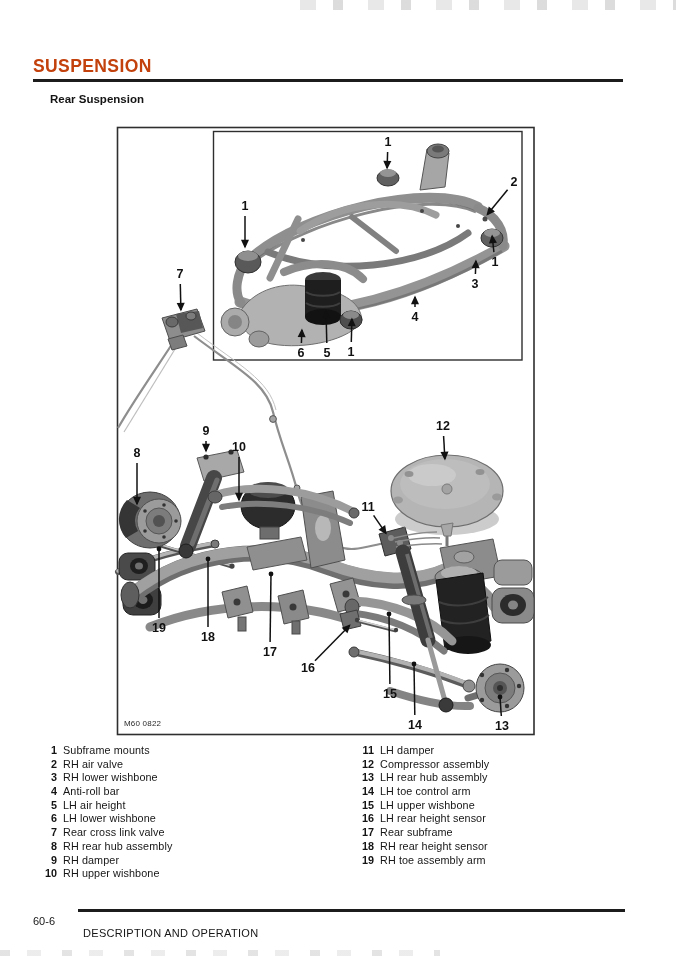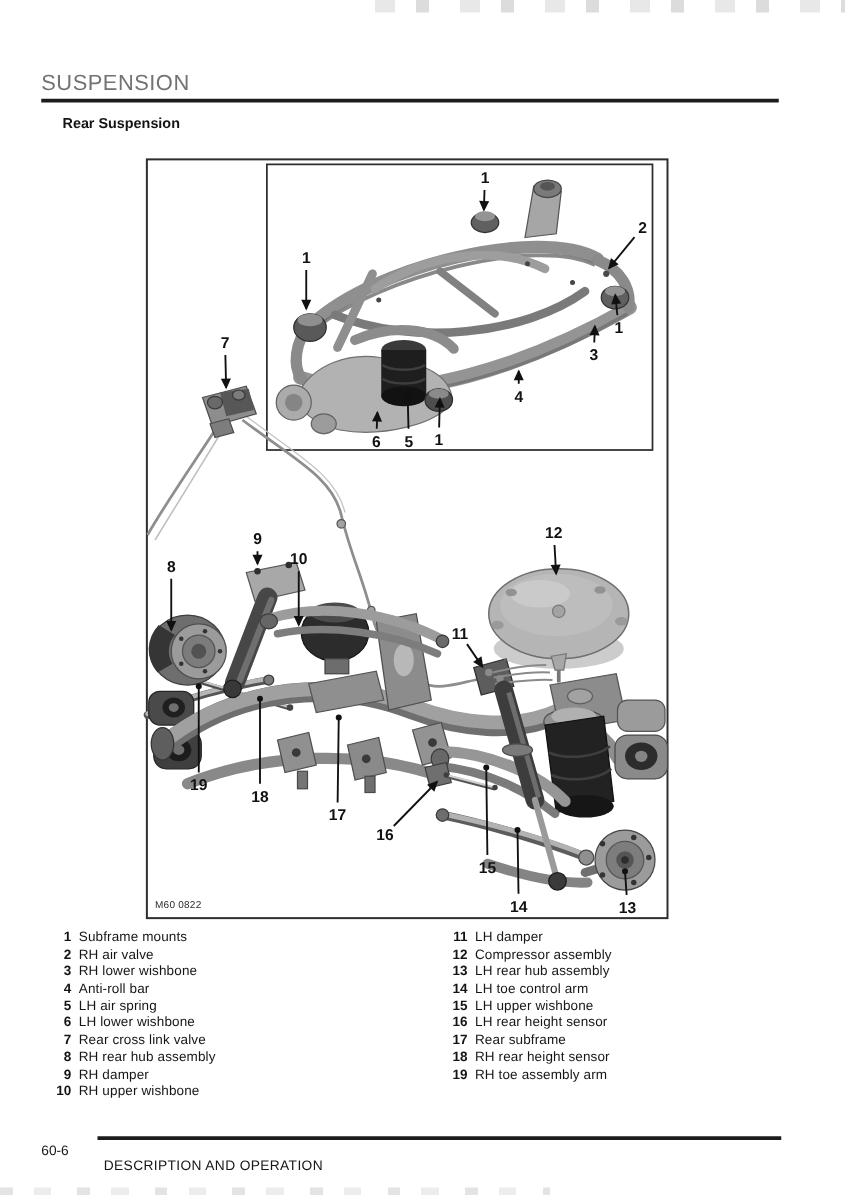--- a/index.html
+++ b/index.html
@@ -1,21 +1,21 @@
 <!DOCTYPE html>
 <html><head>
 <meta charset="utf-8">
 <style>
   html,body { margin:0; padding:0; background:#e8e8e8; }
   .page {
     position:relative; width:676px; height:956px; margin:0 auto;
     background:#ffffff; overflow:hidden;
     font-family:"Liberation Sans","DejaVu Sans",sans-serif; color:#121212;
   }
-  .section-title { position:absolute; left:33px; top:56px; font-size:17.5px; font-weight:400; letter-spacing:0.4px; color:#737373; }
+  .section-title { position:absolute; left:33px; top:56px; font-size:17.5px; font-weight:700; letter-spacing:0.4px; color:#c2410c; }
   .title-rule { position:absolute; left:33px; top:79px; width:590px; height:2.6px; background:#1c1c1c; }
   .subsection-title { position:absolute; left:50px; top:93px; font-size:11.5px; font-weight:700; color:#141414; }
 
   .figure-svg { position:absolute; left:0; top:0; }
   .figure-code { position:absolute; left:124px; top:719px; font-size:8px; letter-spacing:0.2px; color:#2a2a2a; }
 
   .legend-col { position:absolute; top:744px; }
   .legend-col.left  { left:40px; }
   .legend-col.right { left:355px; }
   .legend-row { display:flex; align-items:baseline; height:13.7px; line-height:13.7px; font-size:10.8px; white-space:nowrap; }
@@ -344,21 +344,21 @@
       <div class="legend-row">
         <span class="legend-num">3</span>
         <span class="legend-label">RH lower wishbone</span>
       </div>
       <div class="legend-row">
         <span class="legend-num">4</span>
         <span class="legend-label">Anti-roll bar</span>
       </div>
       <div class="legend-row">
         <span class="legend-num">5</span>
-        <span class="legend-label">LH air spring</span>
+        <span class="legend-label">LH air height</span>
       </div>
       <div class="legend-row">
         <span class="legend-num">6</span>
         <span class="legend-label">LH lower wishbone</span>
       </div>
       <div class="legend-row">
         <span class="legend-num">7</span>
         <span class="legend-label">Rear cross link valve</span>
       </div>
       <div class="legend-row">

